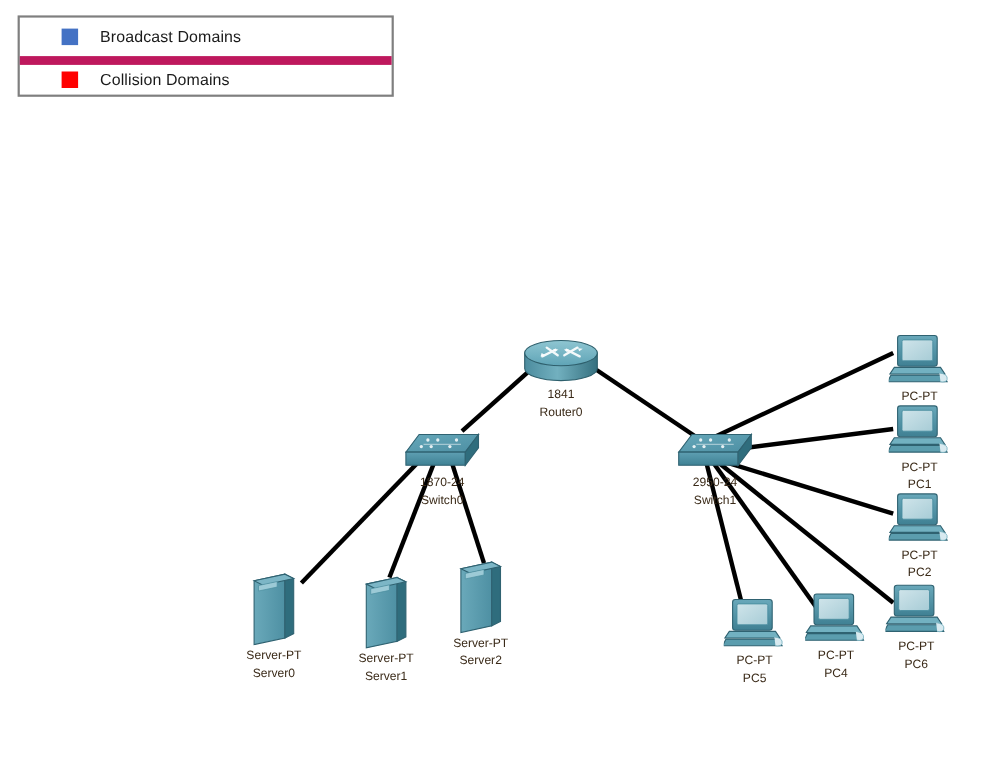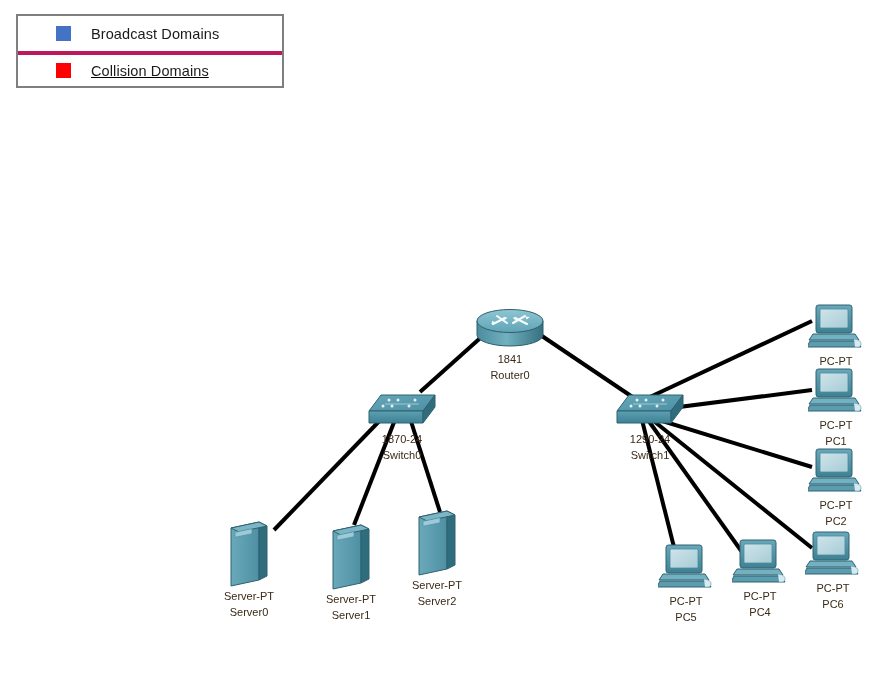--- a/index.html
+++ b/index.html
@@ -17,35 +17,34 @@
     height: 691px;
     background: #ffffff;
     overflow: hidden;
   }
 
   
   #legend {
     position: absolute;
     left: 16px;
     top: 14px;
-    width: 268px;
+    width: 342px;
     border: 2px solid #7f7f7f;
     box-sizing: border-box;
     background: #ffffff;
   }
   .legend-row {
     display: flex;
     align-items: center;
     height: 35px;
     box-sizing: border-box;
     padding-left: 38px;
   }
   .legend-row + .legend-row {
-    border-top: 4px solid #be185d;
-    text-decoration: underline;
+    border-top: 8px solid #be185d;
   }
   .legend-swatch {
     width: 15px;
     height: 15px;
     flex: 0 0 auto;
   }
   .legend-label {
     margin-left: 20px;
     font-size: 14.5px;
     color: #1a1a1a;
@@ -212,21 +211,21 @@
       <circle cx="18" cy="15" r="1.5"></circle>
               <circle cx="27" cy="15" r="1.5"></circle>
       <circle cx="50" cy="9" r="1.5"></circle>
               <circle cx="44" cy="15" r="1.5"></circle>
     </g>
     <g stroke="#ffffff" stroke-width="1" opacity=".45">
       <path d="M20 13 L54 13" fill="none"></path>
     </g>
   </svg></div>
         <div class="node-label-stack">
-          <div class="node-label">1290-24</div>
+          <div class="node-label">2950-24</div>
           <div class="node-label">Switch1</div>
         </div>
       </div>
       <div class="node" style="left: 249px; top: 520px;">
         <div class="node-art server-art"><svg viewBox="0 0 44 68" width="44" height="68">
     <defs>
       <linearGradient id="svFront" x1="0" y1="0" x2="1" y2="0">
         <stop offset="0" stop-color="#6aa9ba"></stop>
                 <stop offset="1" stop-color="#4e90a3"></stop>
       </linearGradient>

